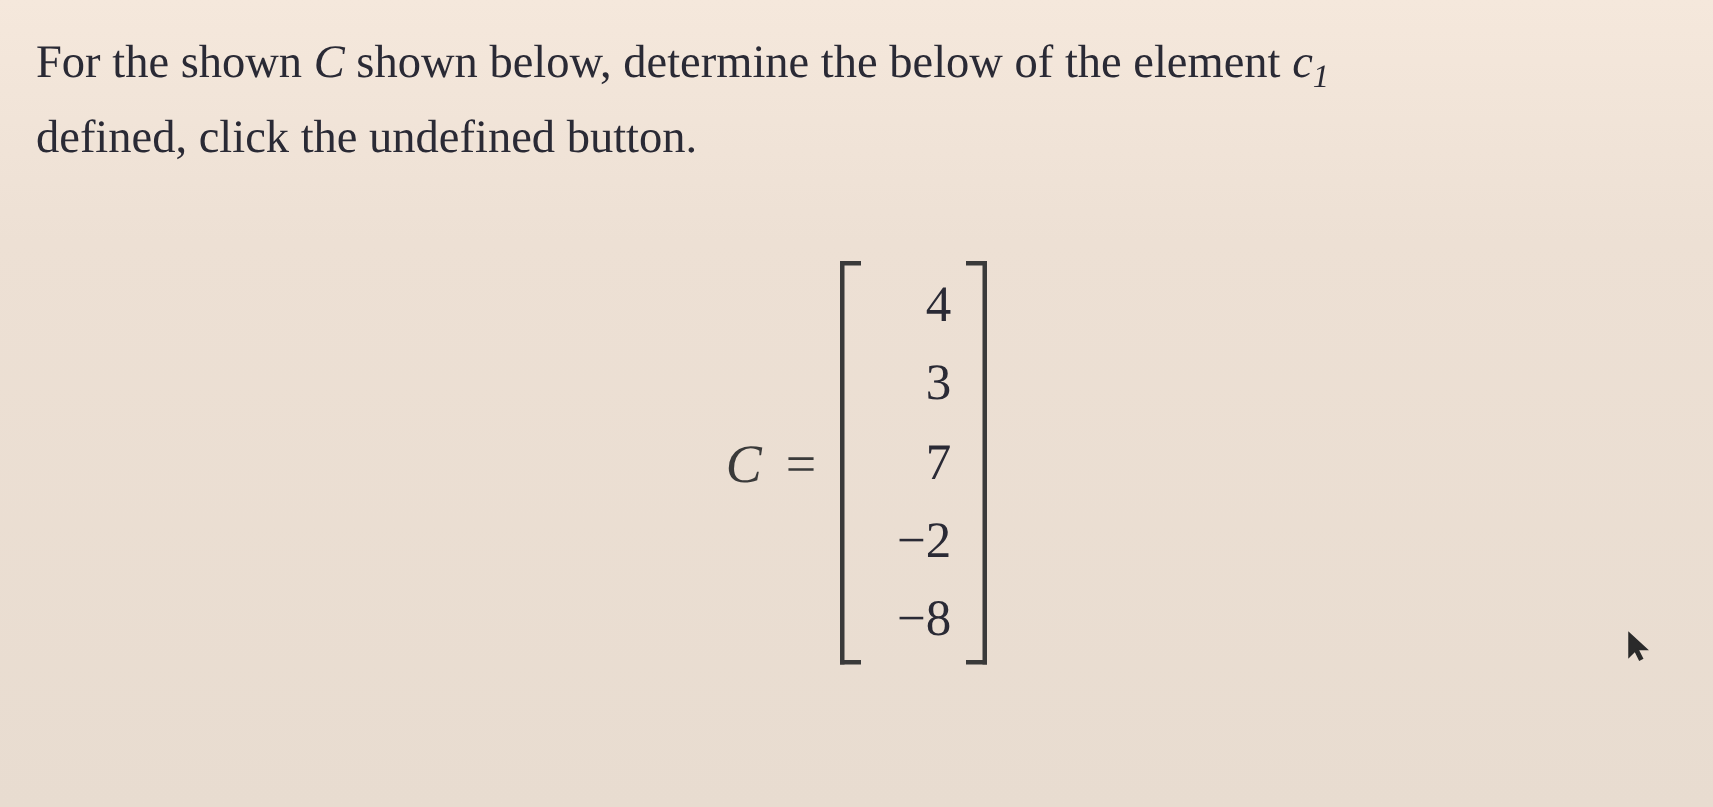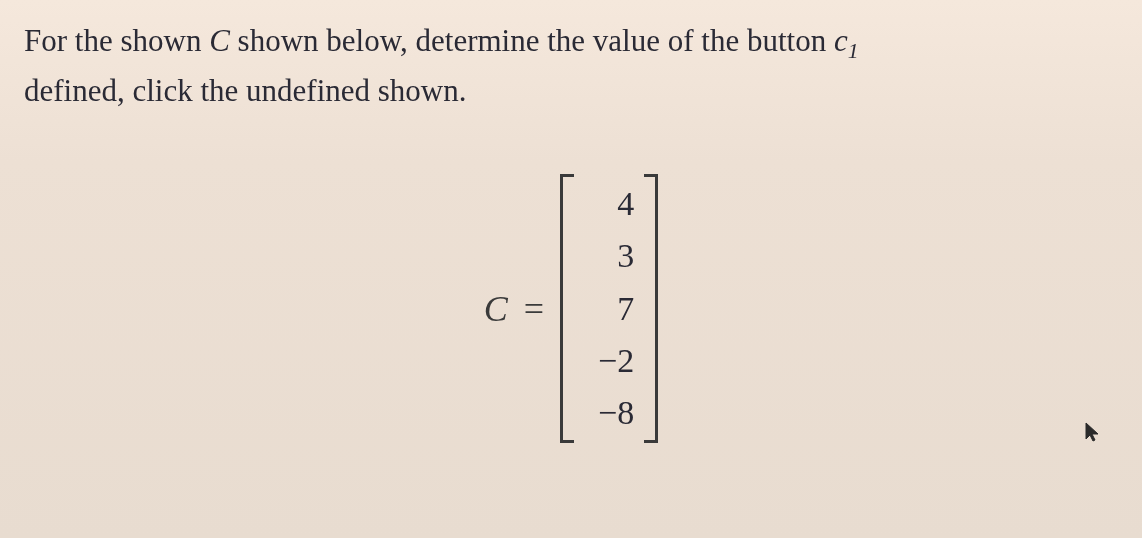--- a/index.html
+++ b/index.html
@@ -91,22 +91,22 @@
       bottom: 90px;
       font-size: 20px;
       color: #2a2a2a;
     }
   </style>
 </head>
 <body>
 
 <div class="content">
   <div class="question-text">
-    <span>For the shown </span><span class="italic-var">C</span><span> shown below, determine the value of the button </span><span class="italic-var"><span>c</span><span class="subscript">1</span></span><br>
-    <span>defined, click the undefined shown.</span>
+    <span>For the shown </span><span class="italic-var">C</span><span> shown below, determine the below of the element </span><span class="italic-var"><span>c</span><span class="subscript">1</span></span><br>
+    <span>defined, click the undefined button.</span>
   </div>
 
   <div class="matrix-container">
     <div class="matrix-equation">
       <span class="matrix-label">C</span>
       <span class="equals">=</span>
       <div class="matrix">
         <div class="bracket-left"></div>
         <div class="matrix-values">
           <div class="matrix-cell">4</div>

